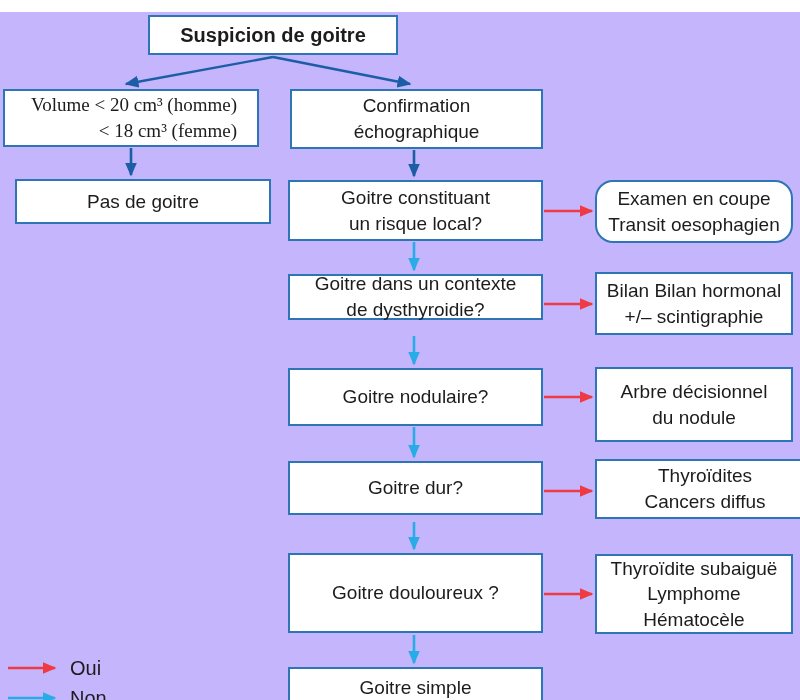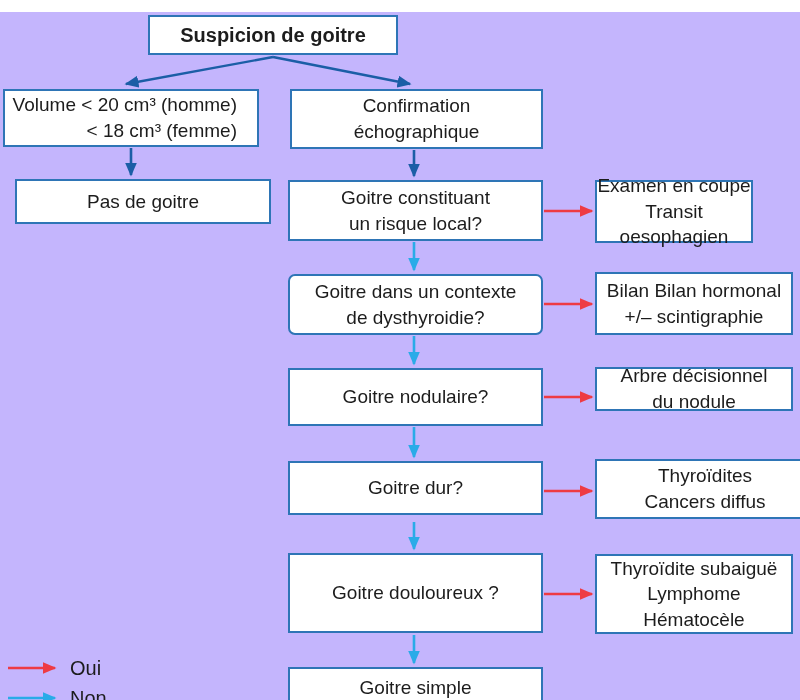--- a/index.html
+++ b/index.html
@@ -9,35 +9,35 @@
     font-family:"Liberation Sans", sans-serif;overflow:hidden;margin-top:12px;
   }
   .box{
     position:absolute;box-sizing:border-box;background:#ffffff;
     border:2px solid #2e75b6;
     display:flex;align-items:center;justify-content:center;
     text-align:center;white-space:pre-line;
     font-size:19px;line-height:1.35;color:#1c1c1c;
   }
   .bold{font-weight:bold;font-size:20px;}
-  .align-right{justify-content:flex-end;text-align:right;padding-right:20px;}
+  .align-right{justify-content:flex-end;text-align:right;padding-right:20px;font-family:Liberation Serif, serif;}
   
   .n-start{left:148px;top:3px;width:250px;height:40px;}
   .n-volume{left:3px;top:77px;width:256px;height:58px;}
   .n-pas{left:15px;top:167px;width:256px;height:45px;}
   .n-confirmation{left:290px;top:77px;width:253px;height:60px;}
   .n-q1{left:288px;top:168px;width:255px;height:61px;}
-  .n-q2{left:288px;top:262px;width:255px;height:61px;border-radius:7px;}
+  .n-q2{left:288px;top:262px;width:255px;height:46px;}
   .n-q3{left:288px;top:356px;width:255px;height:58px;}
   .n-q4{left:288px;top:449px;width:255px;height:54px;}
   .n-q5{left:288px;top:541px;width:255px;height:80px;}
   .n-simple{left:288px;top:655px;width:255px;height:42px;}
-  .n-r1{left:595px;top:168px;width:158px;height:63px;}
+  .n-r1{left:595px;top:168px;width:198px;height:63px;border-radius:18px;}
   .n-r2{left:595px;top:260px;width:198px;height:63px;}
-  .n-r3{left:595px;top:355px;width:198px;height:44px;}
+  .n-r3{left:595px;top:355px;width:198px;height:75px;}
   .n-r4{left:595px;top:447px;width:220px;height:60px;}
   .n-r5{left:595px;top:542px;width:198px;height:80px;}
   .arrows{position:absolute;left:0;top:0;width:800px;height:700px;pointer-events:none;}
   .legend-label{position:absolute;font-size:20px;color:#1c1c1c;line-height:26px;}
   .l-oui{left:70px;top:643px;}
   .l-non{left:70px;top:673px;}
 </style>
 </head>
 <body>
 

